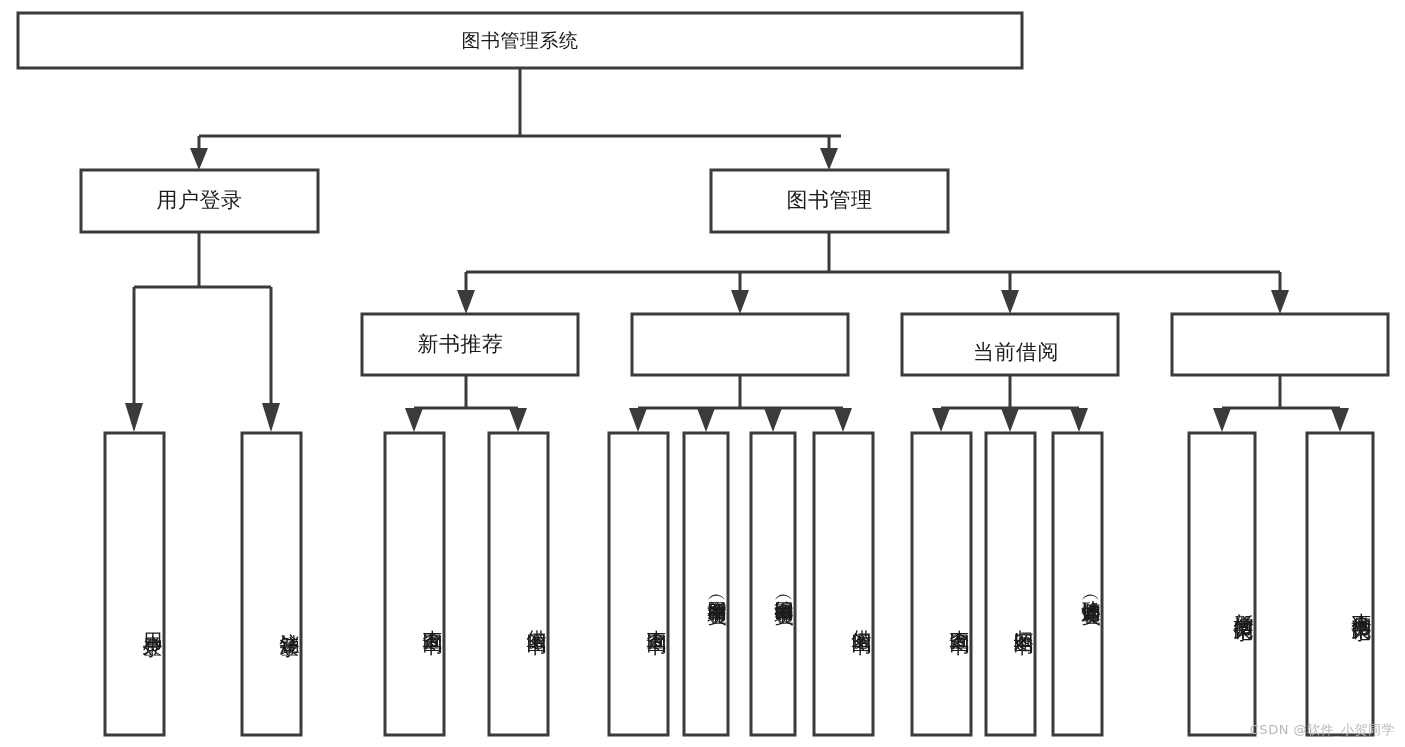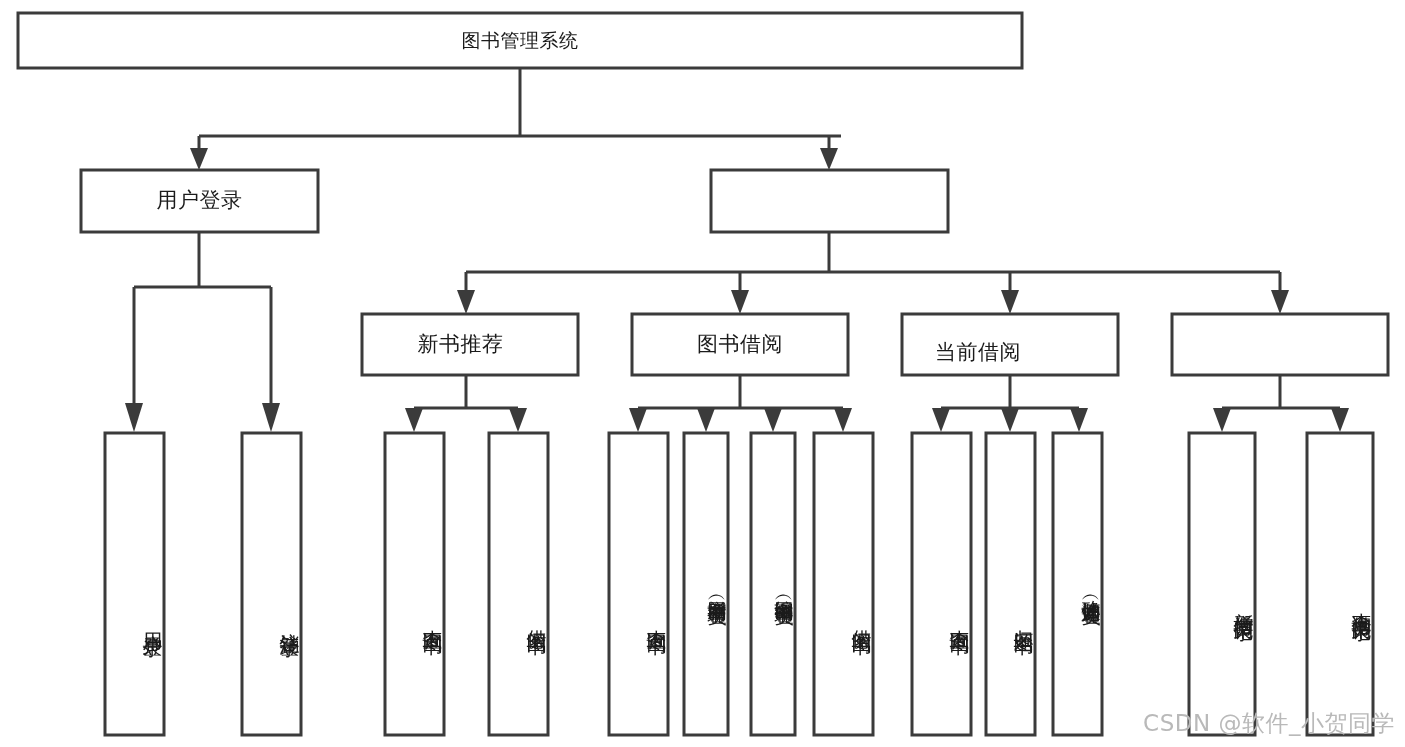--- a/index.html
+++ b/index.html
@@ -61,21 +61,21 @@
     justify-content: center;
     padding-top: 14px;
     box-sizing: border-box;
     font-size: 20px;
     letter-spacing: 2px;
   }
   .watermark {
     position: absolute;
     right: 10px;
     bottom: 8px;
-    font-size: 23px;
+    font-size: 13px;
     color: #b9b9b9;
     letter-spacing: 0.5px;
     white-space: nowrap;
     font-family: "DejaVu Sans", "Liberation Sans", sans-serif;
   }
 </style>
 </head>
 <body>
 
 <div id="diagram-root">
@@ -180,24 +180,24 @@
     <rect class="node-box" x="986" y="433" width="49" height="302"></rect>
     <rect class="node-box" x="1053" y="433" width="49" height="302"></rect>
 
     <rect class="node-box" x="1189" y="433" width="66" height="302"></rect>
     <rect class="node-box" x="1307" y="433" width="66" height="302"></rect>
   </svg>
 
   <div class="node-label" style="left:18px;  top:13px;  width:1004px; height:55px;  font-size:19px;">图书管理系统</div>
 
   <div class="node-label" style="left:81px;  top:170px; width:237px; height:62px;">用户登录</div>
+  <div class="node-label" style="left:711px; top:170px; width:237px; height:62px;">图书管理</div>
 
   <div class="node-label" style="left:362px;  top:314px; width:197px; height:61px;">新书推荐</div>
-  <div class="node-label" style="left:632px;  top:314px; width:216px; height:61px;">图书借阅</div>
-  <div class="node-label" style="left:870px;  top:314px; width:216px; height:78px;border-radius:6px;">当前借阅</div>
+  <div class="node-label" style="left:908px;  top:314px; width:216px; height:78px;border-radius:6px;">当前借阅</div>
 
   <div class="node-label vertical" style="left:105px; top:433px; width:59px; height:302px; padding-top:74px;">用户登录</div>
   <div class="node-label vertical" style="left:242px; top:433px; width:59px; height:302px; padding-top:74px;">注销登录</div>
 
   <div class="node-label vertical" style="left:385px; top:433px; width:59px; height:302px; padding-top:68px;">查询图书</div>
   <div class="node-label vertical" style="left:489px; top:433px; width:59px; height:302px; padding-top:68px;">借阅图书</div>
 
   <div class="node-label vertical" style="left:609px; top:433px; width:59px; height:302px; padding-top:68px;">查询图书</div>
   <div class="node-label vertical" style="left:684px; top:433px; width:44px; height:302px; padding-top:10px; font-size:19px; letter-spacing:1px;">新增图书（管理员）</div>
   <div class="node-label vertical" style="left:751px; top:433px; width:44px; height:302px; padding-top:10px; font-size:19px; letter-spacing:1px;">编辑图书（管理员）</div>

